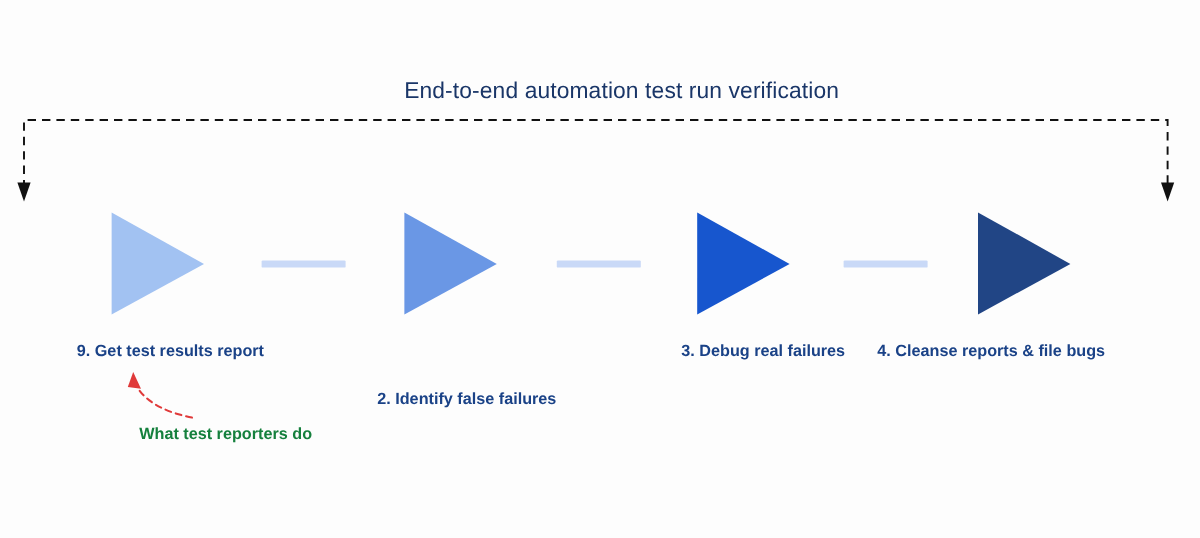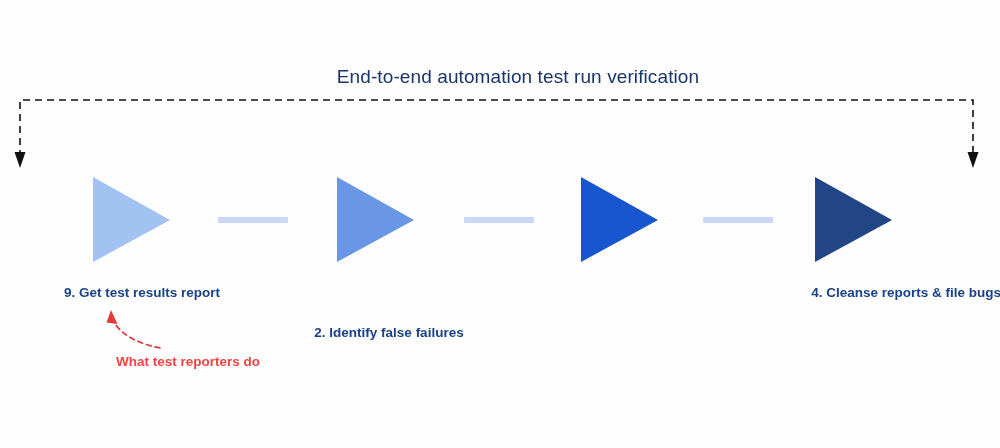--- a/index.html
+++ b/index.html
@@ -44,28 +44,28 @@
     top: 285px;
     text-align: center;
     font-size: 13.5px;
     font-weight: bold;
     color: #1a4287;
     white-space: nowrap;
   }
   .stage-label.s0 { left: 31px;  width: 222px; }
   .stage-label.s1 { left: 278px; width: 222px; margin-top: 40px; }
   .stage-label.s2 { left: 503px; width: 266px; }
-  .stage-label.s3 { left: 735px; width: 266px; text-align: right; }
+  .stage-label.s3 { left: 693px; width: 266px; }
   .annotation-text {
     position: absolute;
     left: 116px;
     top: 354px;
     font-size: 13.5px;
     font-weight: bold;
-    color: #ef4444;
+    color: #15803d;
     white-space: nowrap;
   }
 </style>
 </head>
 <body>
 
 <div id="canvas">
 
   <svg id="bg-svg" viewBox="0 0 1000 448">
 
@@ -87,17 +87,18 @@
     <g>
       <path d="M 160 348 C 140 344, 122 336, 114 322" fill="none" stroke="#e03a3a" stroke-width="1.7" stroke-dasharray="5,4" stroke-linecap="round"></path>
       <polygon points="111,310 117.5,324 106.5,322.5" fill="#e03a3a"></polygon>
     </g>
   </svg>
 
   <div class="diagram-title">End-to-end automation test run verification</div>
 
   <div class="stage-label s0">9. Get test results report</div>
   <div class="stage-label s1">2. Identify false failures</div>
+  <div class="stage-label s2">3. Debug real failures</div>
   <div class="stage-label s3">4. Cleanse reports &amp; file bugs</div>
 
   <div class="annotation-text">What test reporters do</div>
 
 </div>
 
 </body></html>

